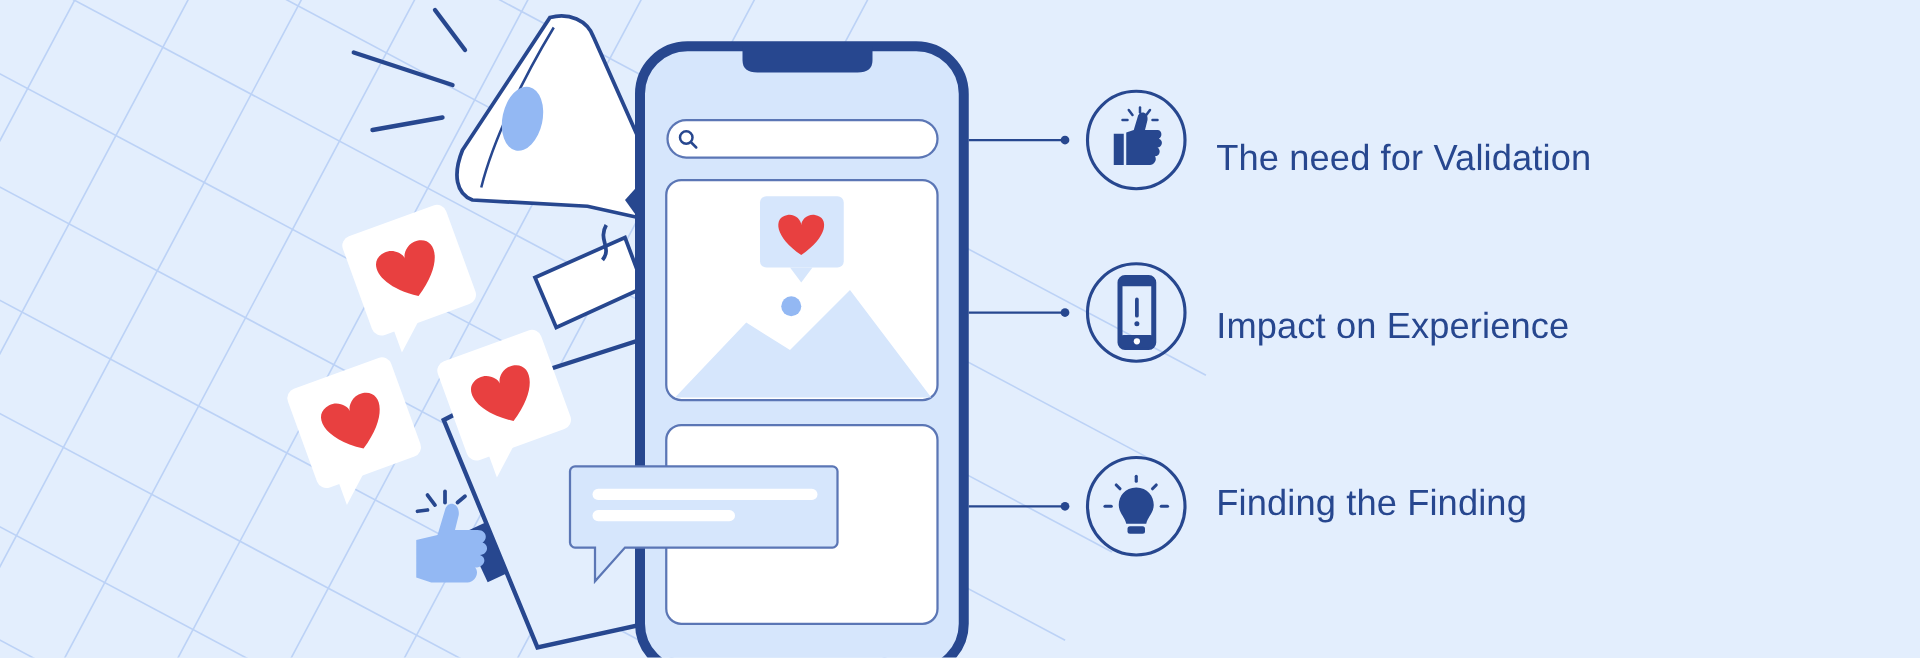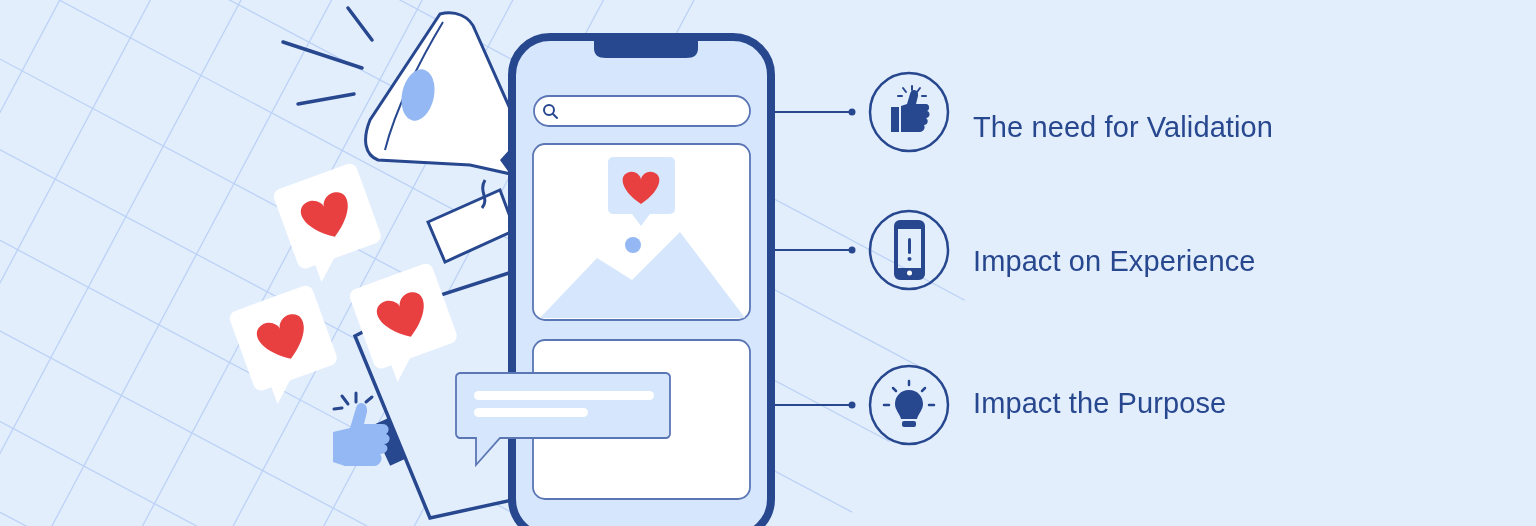--- a/index.html
+++ b/index.html
@@ -137,13 +137,13 @@
     <line x1="909" y1="381" x2="909" y2="385" stroke="#27478f" stroke-width="2.5" stroke-linecap="round"></line>
     <line x1="893" y1="388" x2="896" y2="391" stroke="#27478f" stroke-width="2.5" stroke-linecap="round"></line>
     <line x1="925" y1="388" x2="922" y2="391" stroke="#27478f" stroke-width="2.5" stroke-linecap="round"></line>
     <line x1="884" y1="405" x2="889" y2="405" stroke="#27478f" stroke-width="2.5" stroke-linecap="round"></line>
     <line x1="929" y1="405" x2="934" y2="405" stroke="#27478f" stroke-width="2.5" stroke-linecap="round"></line>
   </g>
 </svg>
 
 <div class="item-label" style="top:111px;">The need for Validation</div>
 <div class="item-label" style="top:232px;margin-top:13px;">Impact on Experience</div>
-<div class="item-label" style="top:387px;">Impact the Purpose</div>
+<div class="item-label" style="top:387px;">Finding the Finding</div>
 
 </body></html>

